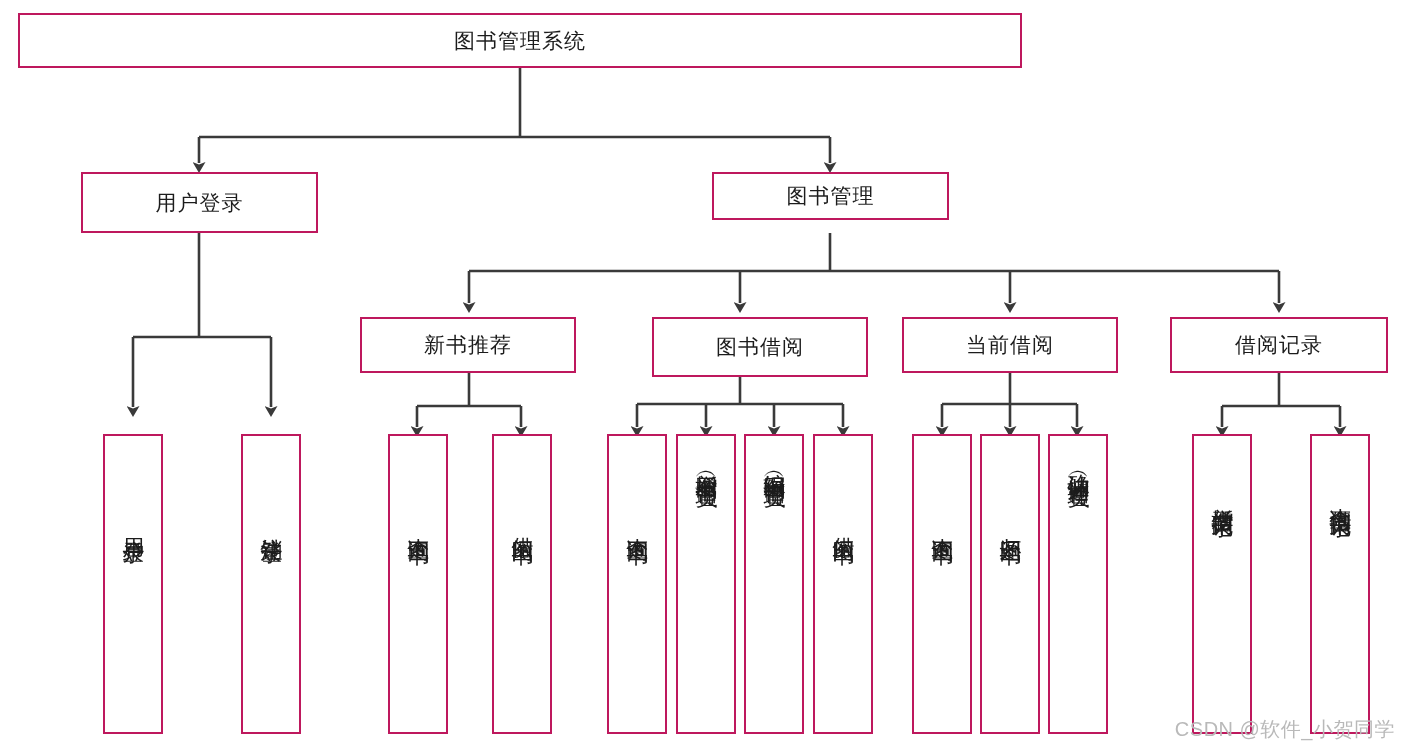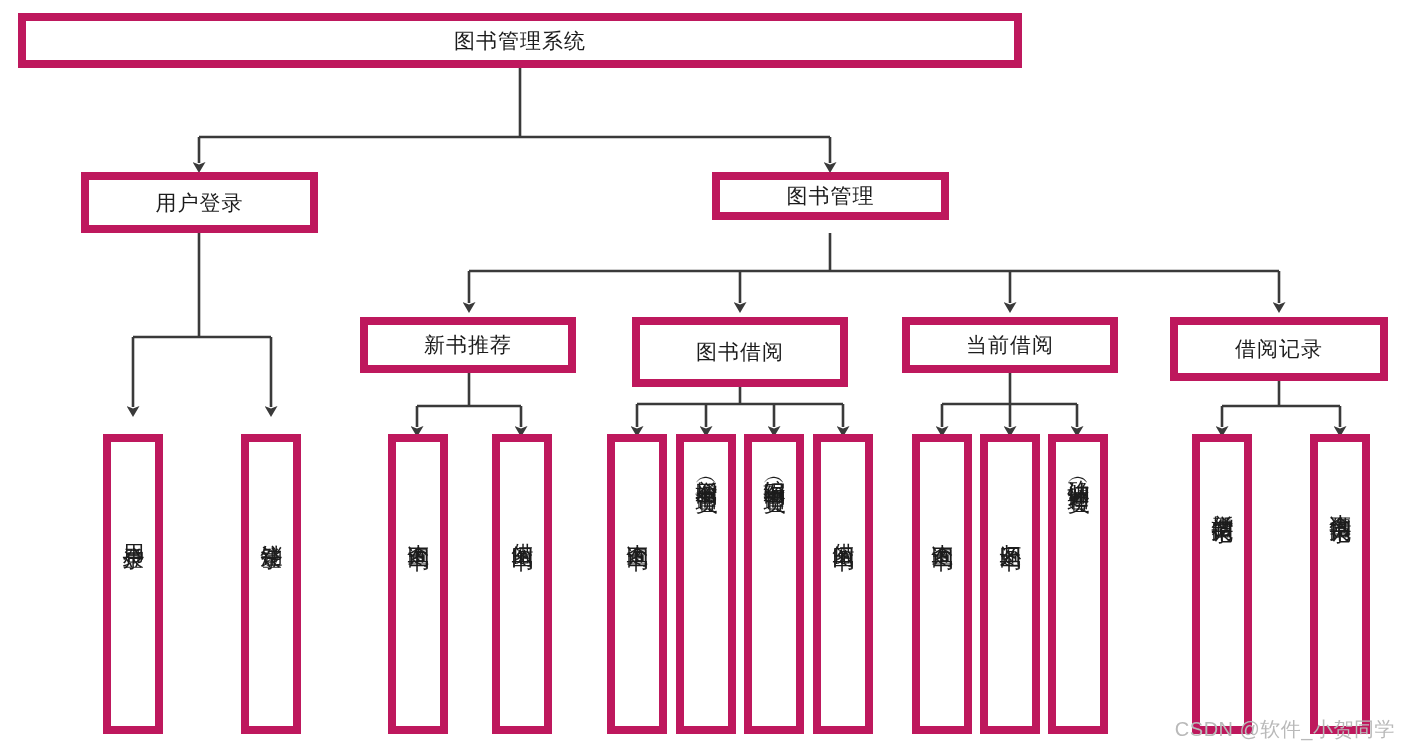--- a/index.html
+++ b/index.html
@@ -20,21 +20,21 @@
     left: 0;
     top: 0;
     width: 1405px;
     height: 747px;
     pointer-events: none;
   }
   .node {
     position: absolute;
     box-sizing: border-box;
     background: #ffffff;
-    border: 8px solid #be185d;
+    border: 2px solid #be185d;
     display: flex;
     align-items: center;
     justify-content: center;
     color: #1c1c1c;
   }
   .node-h .label {
     font-size: 21px;
     line-height: 1.2;
     letter-spacing: 1px;
     white-space: nowrap;
@@ -134,27 +134,27 @@
   <div class="node node-h" style="left:81px; top:172px; width:237px; height:61px;">
     <span class="label">用户登录</span>
   </div>
   <div class="node node-h" style="left:712px; top:172px; width:237px; height:48px;">
     <span class="label">图书管理</span>
   </div>
 
   <div class="node node-h" style="left:360px; top:317px; width:216px; height:56px;">
     <span class="label">新书推荐</span>
   </div>
-  <div class="node node-h" style="left:632px; top:317px; width:216px; height:70px;">
+  <div class="node node-h" style="left:652px; top:317px; width:216px; height:60px;">
     <span class="label">图书借阅</span>
   </div>
   <div class="node node-h" style="left:902px; top:317px; width:216px; height:56px;">
     <span class="label">当前借阅</span>
   </div>
-  <div class="node node-h" style="left:1170px; top:317px; width:218px; height:64px;">
+  <div class="node node-h" style="left:1170px; top:317px; width:218px; height:56px;">
     <span class="label">借阅记录</span>
   </div>
 
   <div class="node node-v mid" style="left:103px; top:434px; width:60px; height:300px;">
     <span class="label">用户登录</span>
   </div>
   <div class="node node-v mid" style="left:241px; top:434px; width:60px; height:300px;">
     <span class="label">注销登录</span>
   </div>
 

